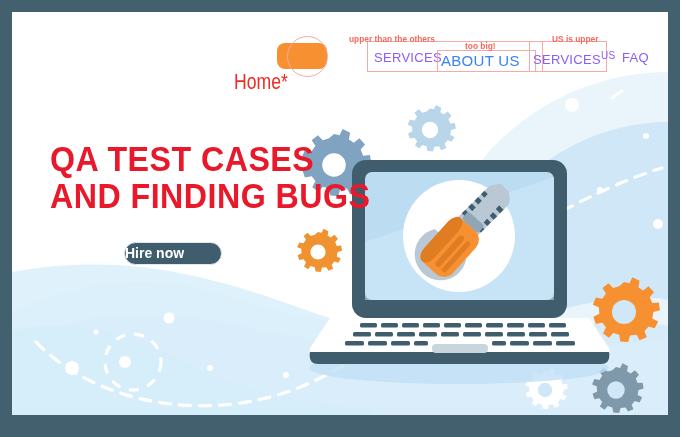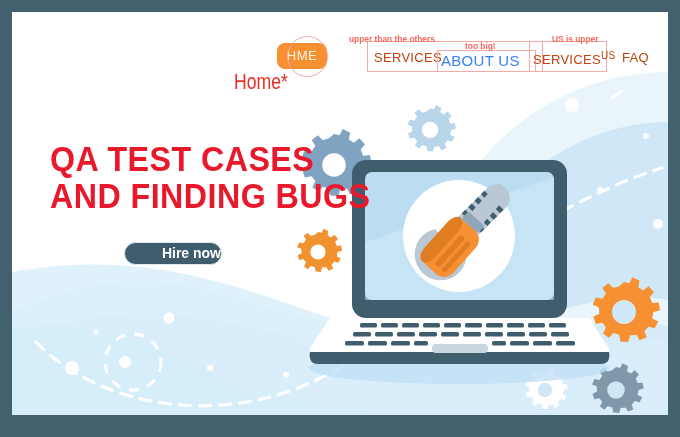--- a/index.html
+++ b/index.html
@@ -7,21 +7,21 @@
 
   #frame{position:relative;width:680px;height:437px;background:#42606e;box-sizing:border-box;}
   #canvas{position:absolute;left:12px;top:12px;width:656px;height:403px;background:#ffffff;overflow:hidden;}
 
   
   .bg{position:absolute;left:0;top:0;width:100%;height:100%;}
 
   
   #nav{position:absolute;left:0;top:0;width:100%;height:92px;}
 
-  .nav-label{position:absolute;font-family:"Liberation Sans",sans-serif;color:#c2410c;
+  .nav-label{position:absolute;font-family:"Liberation Sans",sans-serif;color:#8b5cf6;
              font-size:13px;letter-spacing:.3px;white-space:nowrap;}
 
   #home-hl{position:absolute;left:265px;top:31px;width:50px;height:26px;background:#f79030;border-radius:8px;}
   #home-hl-txt{position:absolute;left:265px;top:31px;width:50px;height:26px;line-height:26px;text-align:center;
                color:#fdf3e8;font-size:13px;letter-spacing:.5px;}
   #home-circle{position:absolute;left:275px;top:24px;width:39px;height:39px;border:1.4px solid #f3a9a4;border-radius:50%;}
   #home-note{position:absolute;left:222px;top:57px;color:#ee2b24;font-size:22px;
              font-family:"Liberation Sans Narrow","Liberation Sans",sans-serif;
              transform:scaleX(.80);transform-origin:left top;white-space:nowrap;}
 
@@ -44,21 +44,21 @@
 
   #nav-faq{left:610px;top:38px;text-align:right;}
 
   
   #hero{position:absolute;left:38px;top:128px;width:300px;}
   .hero-line{color:#e8192b;font-size:35px;line-height:37px;font-weight:bold;letter-spacing:.5px;
              font-family:"Liberation Sans Narrow","Liberation Sans",sans-serif;
              transform:scaleX(.92);transform-origin:left center;white-space:nowrap;}
   #hire-btn{position:absolute;left:112px;top:230px;width:98px;height:23px;background:#3f5d6d;
             border-radius:12px;border:1.6px solid #dfe9ef;box-sizing:border-box;
-            color:#ffffff;font-size:14px;font-weight:bold;line-height:20px;text-align:right;
+            color:#ffffff;font-size:14px;font-weight:bold;line-height:20px;text-align:left;
             font-family:"Liberation Sans Narrow","Liberation Sans",sans-serif;}
 </style>
 </head>
 <body>
 
 <div id="frame">
   <div id="canvas">
 
     <svg class="bg" viewBox="0 0 656 403" preserveAspectRatio="none">
 
@@ -197,21 +197,20 @@
             <rect x="498" y="329" width="19" height="4.5" rx="1.6"></rect>
           <rect x="521" y="329" width="19" height="4.5" rx="1.6"></rect>
             <rect x="544" y="329" width="19" height="4.5" rx="1.6"></rect>
         </g>
       </g>
     </svg>
 
     <div id="nav">
 
       <div id="home-hl"></div>
-      <div id="home-hl-txt">HME</div>
       <div id="home-circle"></div>
       <div id="home-note">Home*</div>
 
       <div class="anno-box" id="box-mid"></div>
       <div class="anno-note" id="note-upper">upper than the others</div>
       <div class="nav-label" id="nav-services">SERVICES</div>
 
       <div class="anno-box" id="box-about"></div>
       <div class="nav-label" id="nav-about">ABOUT US</div>
       <div class="anno-note" id="note-toobig">too big!</div>

